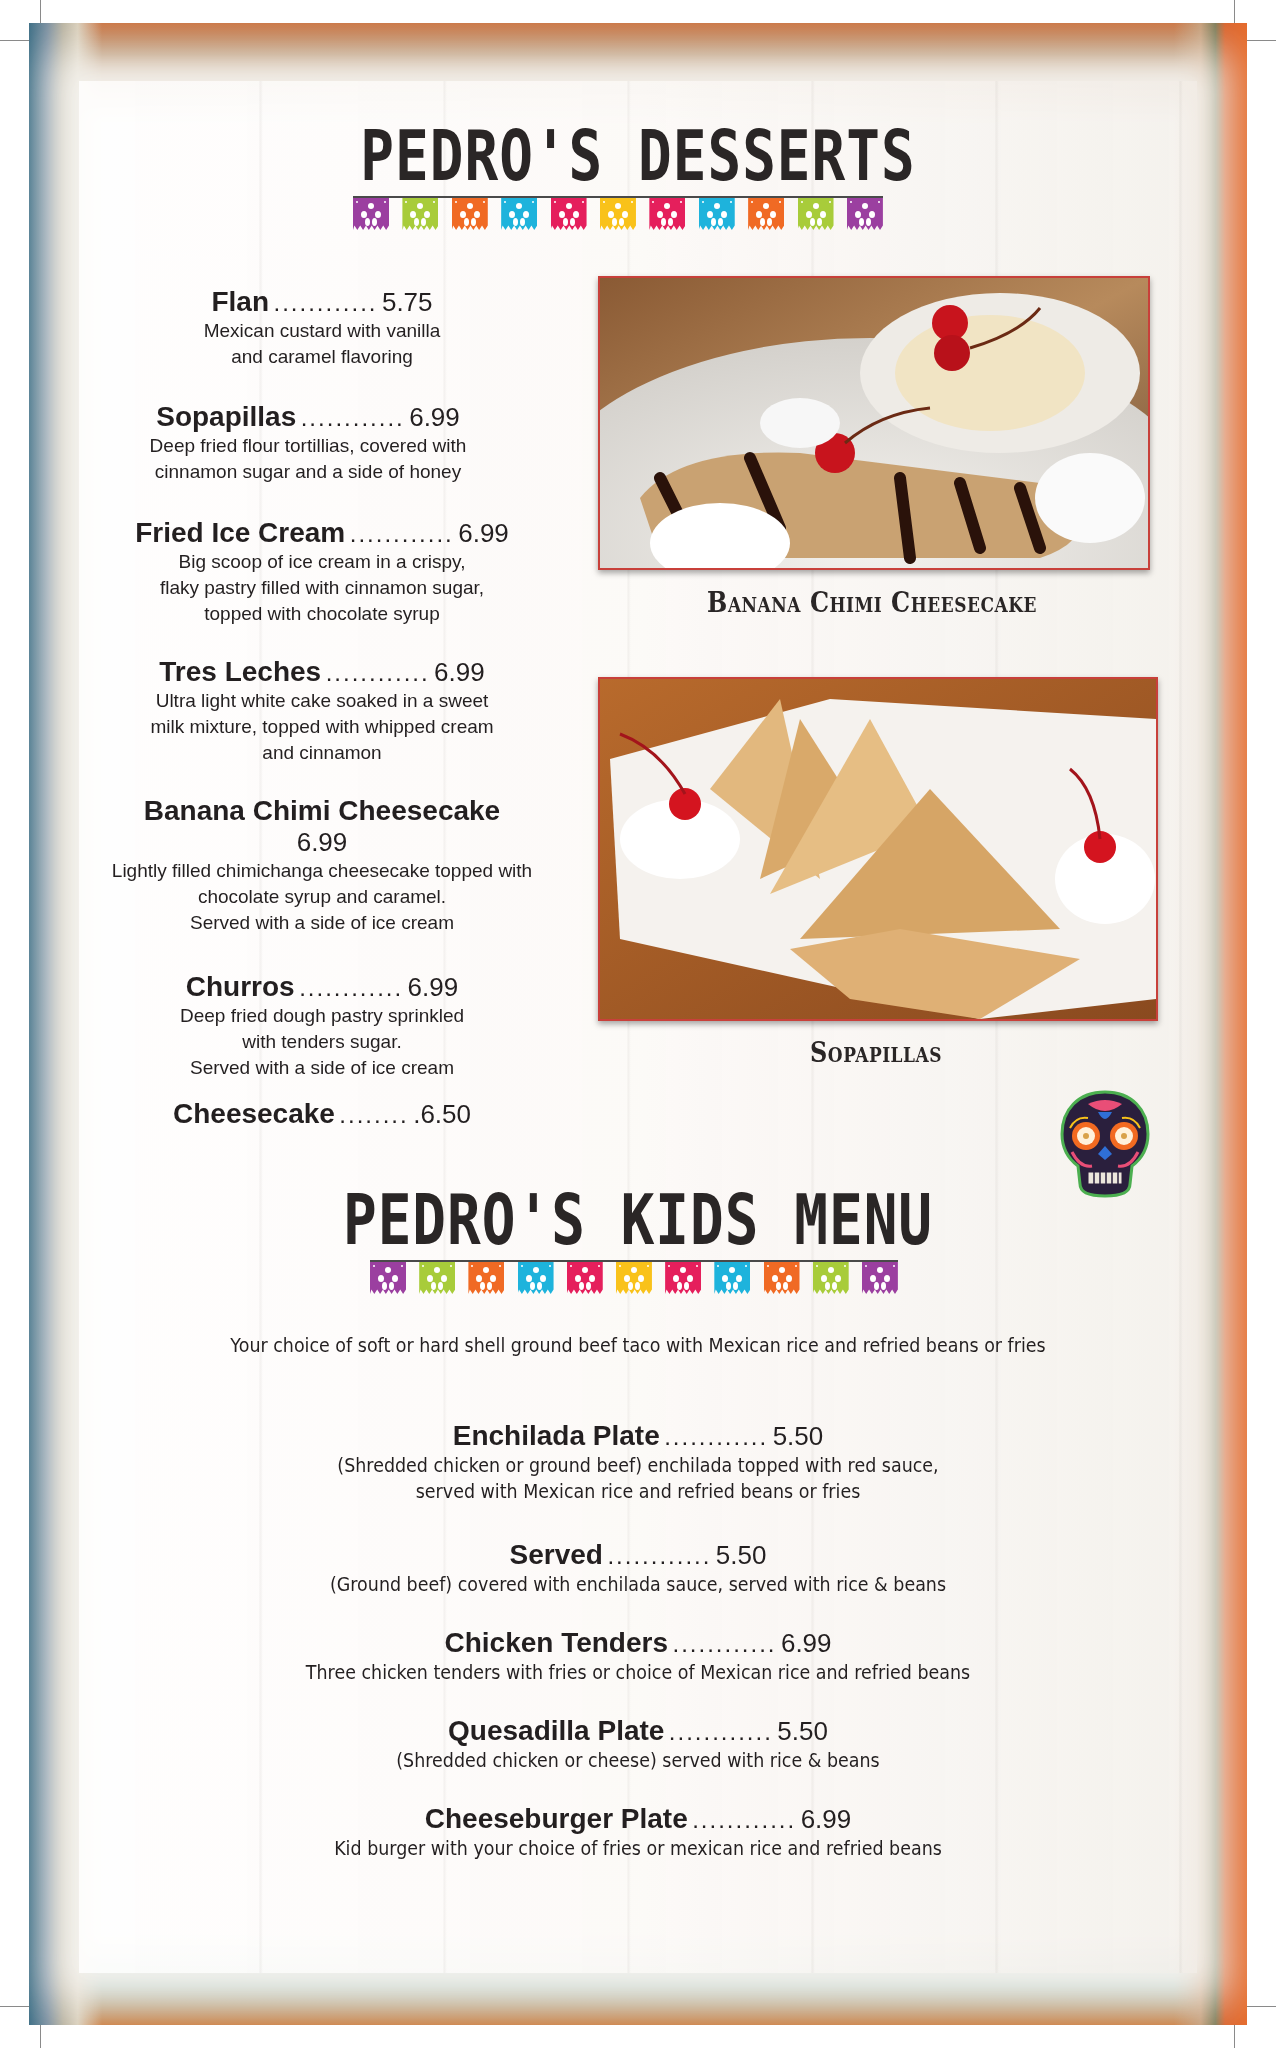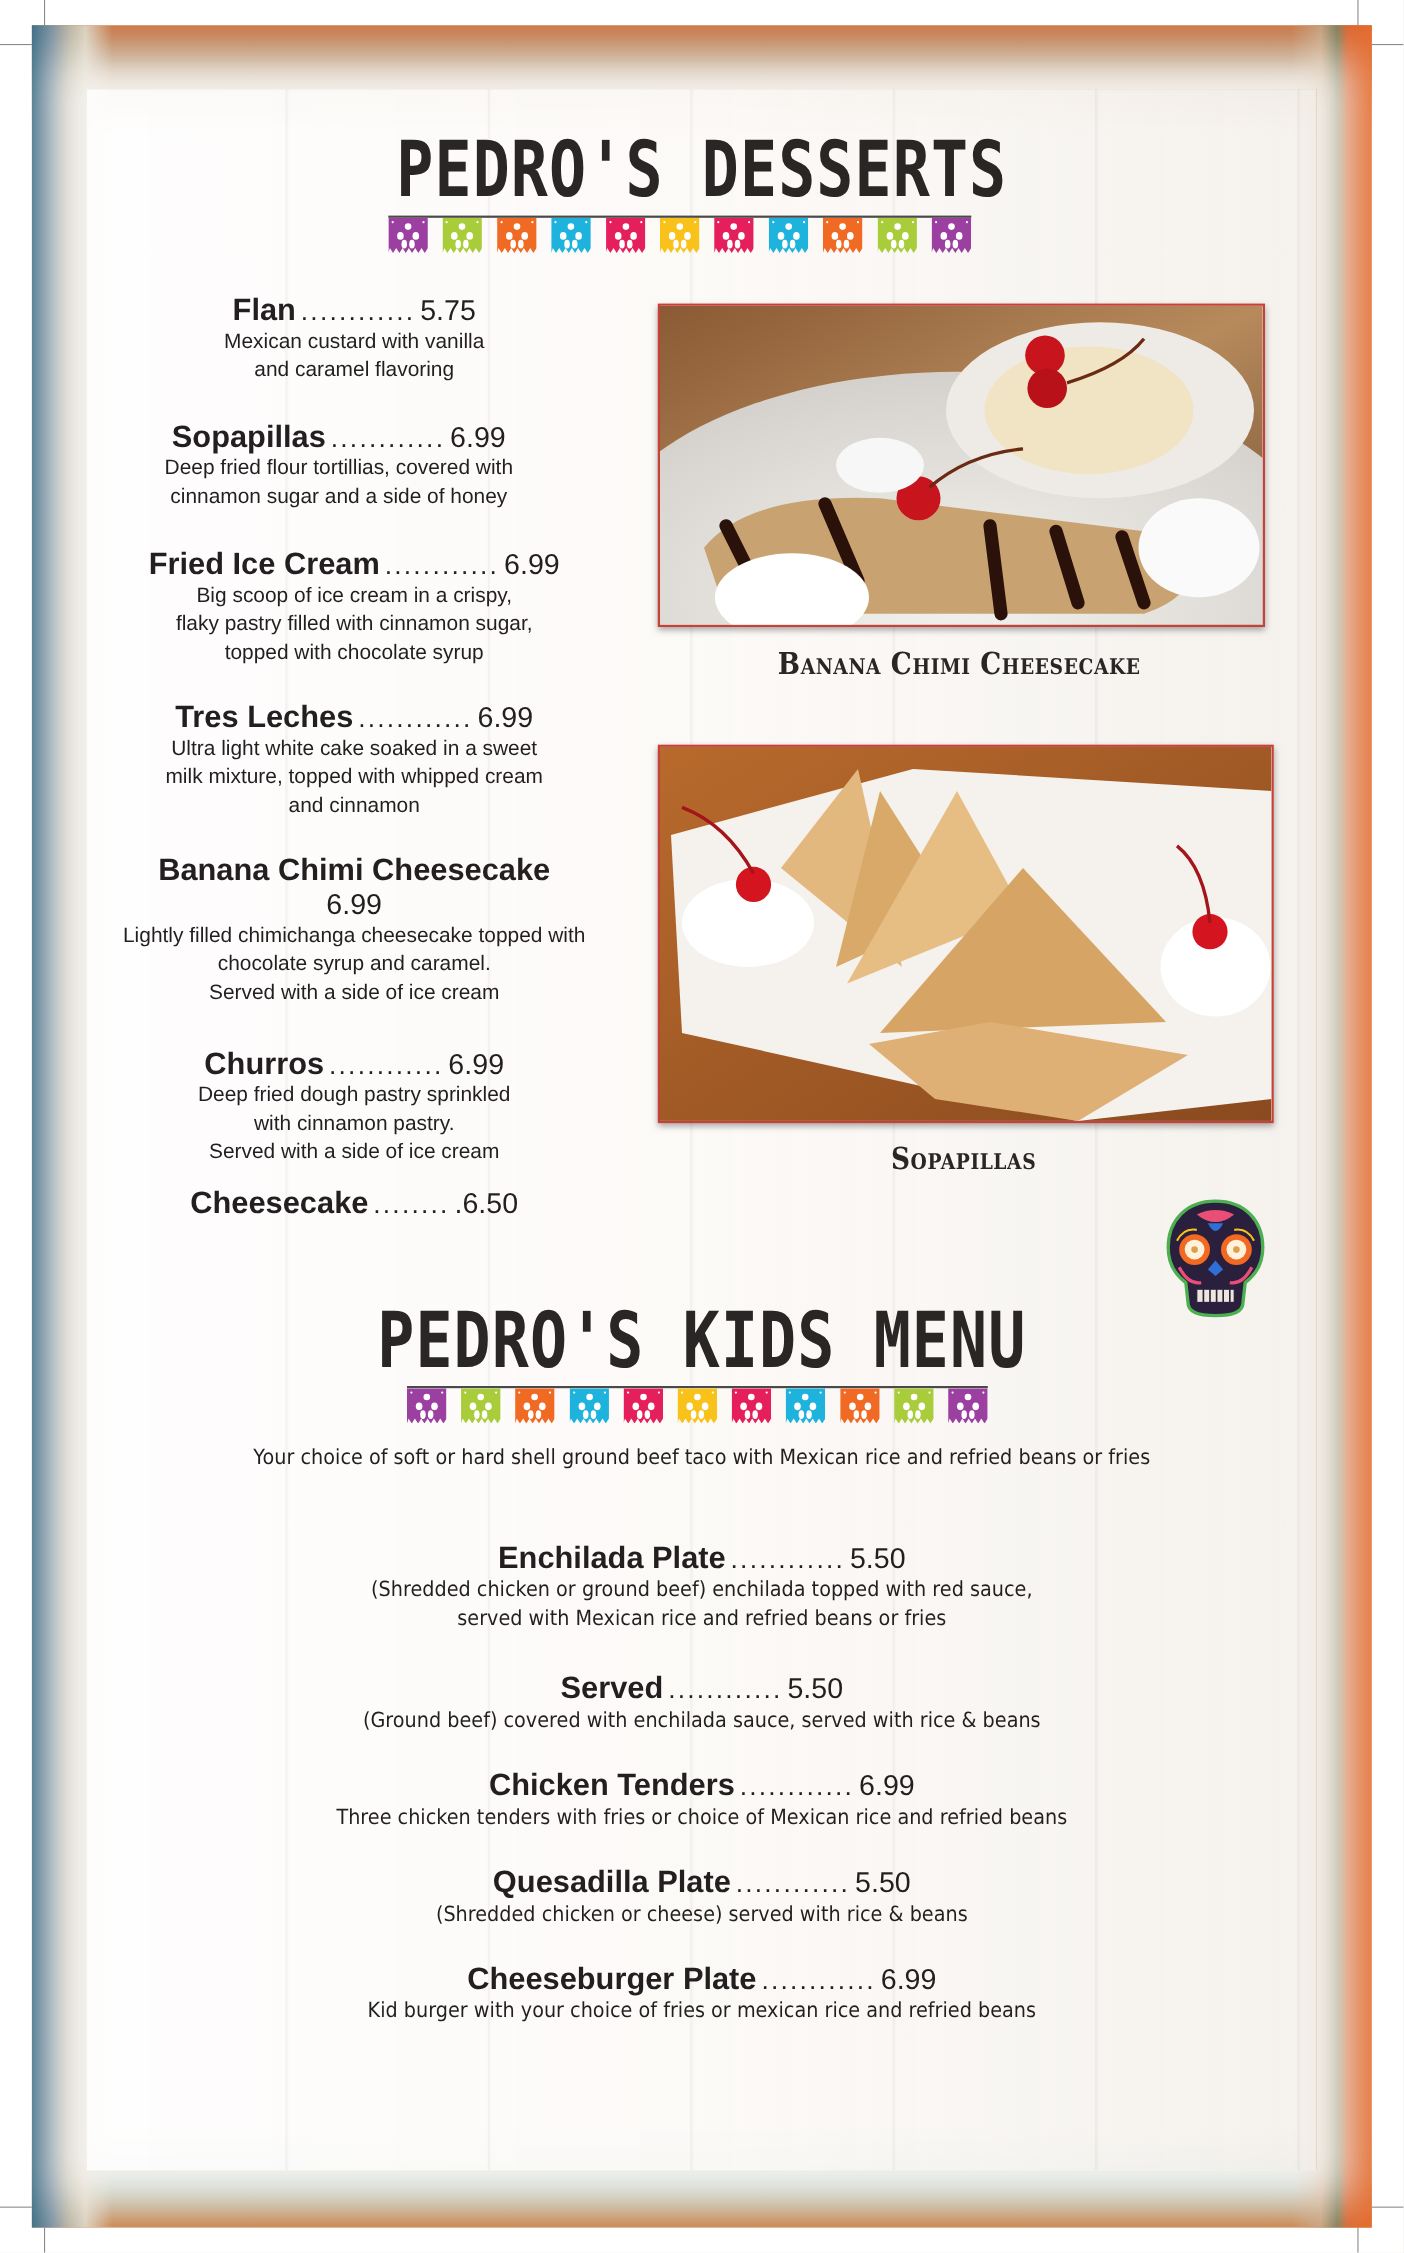--- a/index.html
+++ b/index.html
@@ -41,21 +41,21 @@
       position: absolute; display: flex; gap: 0; justify-content: space-between;
       border-top: 2px solid #4a4a4a; padding-top: 0;
     }
     .flag {
       width: 36px; height: 32px; position: relative;
       clip-path: polygon(0 0, 100% 0, 100% 86%, 92% 100%, 84% 86%, 76% 100%, 68% 86%, 60% 100%, 52% 86%, 44% 100%, 36% 86%, 28% 100%, 20% 86%, 12% 100%, 4% 86%, 0 100%);
     }
     .flag .dot {
       position: absolute; background: #fff; border-radius: 50%;
     }
-    .item { position: absolute; text-align: center; }
+    .item { position: absolute; text-align: center; margin-top: 20px; }
     .item .line { white-space: nowrap; }
     .name { font-weight: bold; font-size: 28px; color: #231f20; }
     .dots { font-size: 24px; color: #231f20; letter-spacing: 2px; }
     .price { font-size: 26px; color: #231f20; }
     .desc { font-size: 19px; line-height: 26px; color: #231f20; }
     .kids .name { font-size: 28px; }
     .kids .desc { font-size: 19px; font-family: "DejaVu Sans", sans-serif; transform: scaleX(0.92); }
     .photo {
       position: absolute; border: 2px solid #c8403a; box-shadow: 0 3px 6px rgba(0,0,0,0.35);
       overflow: hidden;
@@ -213,21 +213,21 @@
     <div class="item" style="left: 62px; width: 520px; top: 775px;">
       <div class="line"><span class="name">Banana Chimi Cheesecake</span></div>
       <div class="line"><span class="price">6.99</span></div>
       <div class="desc line">Lightly filled chimichanga cheesecake topped with</div>
       <div class="desc line">chocolate syrup and caramel.</div>
       <div class="desc line">Served with a side of ice cream</div>
     </div>
     <div class="item" style="left: 62px; width: 520px; top: 951px;">
       <div class="line"><span class="name">Churros</span> <span class="dots">............</span> <span class="price">6.99</span></div>
       <div class="desc line">Deep fried dough pastry sprinkled</div>
-      <div class="desc line">with cinnamon pastry.</div>
+      <div class="desc line">with tenders sugar.</div>
       <div class="desc line">Served with a side of ice cream</div>
     </div>
     <div class="item" style="left: 62px; width: 520px; top: 1078px;">
       <div class="line"><span class="name">Cheesecake</span> <span class="dots">........</span> <span class="price">.6.50</span></div>
     </div>
   </div>
 
 <div class="photo" style="left:598px; top:276px; width:548px; height:290px;">
   <svg width="548" height="290" viewBox="0 0 548 290">
     <defs>

